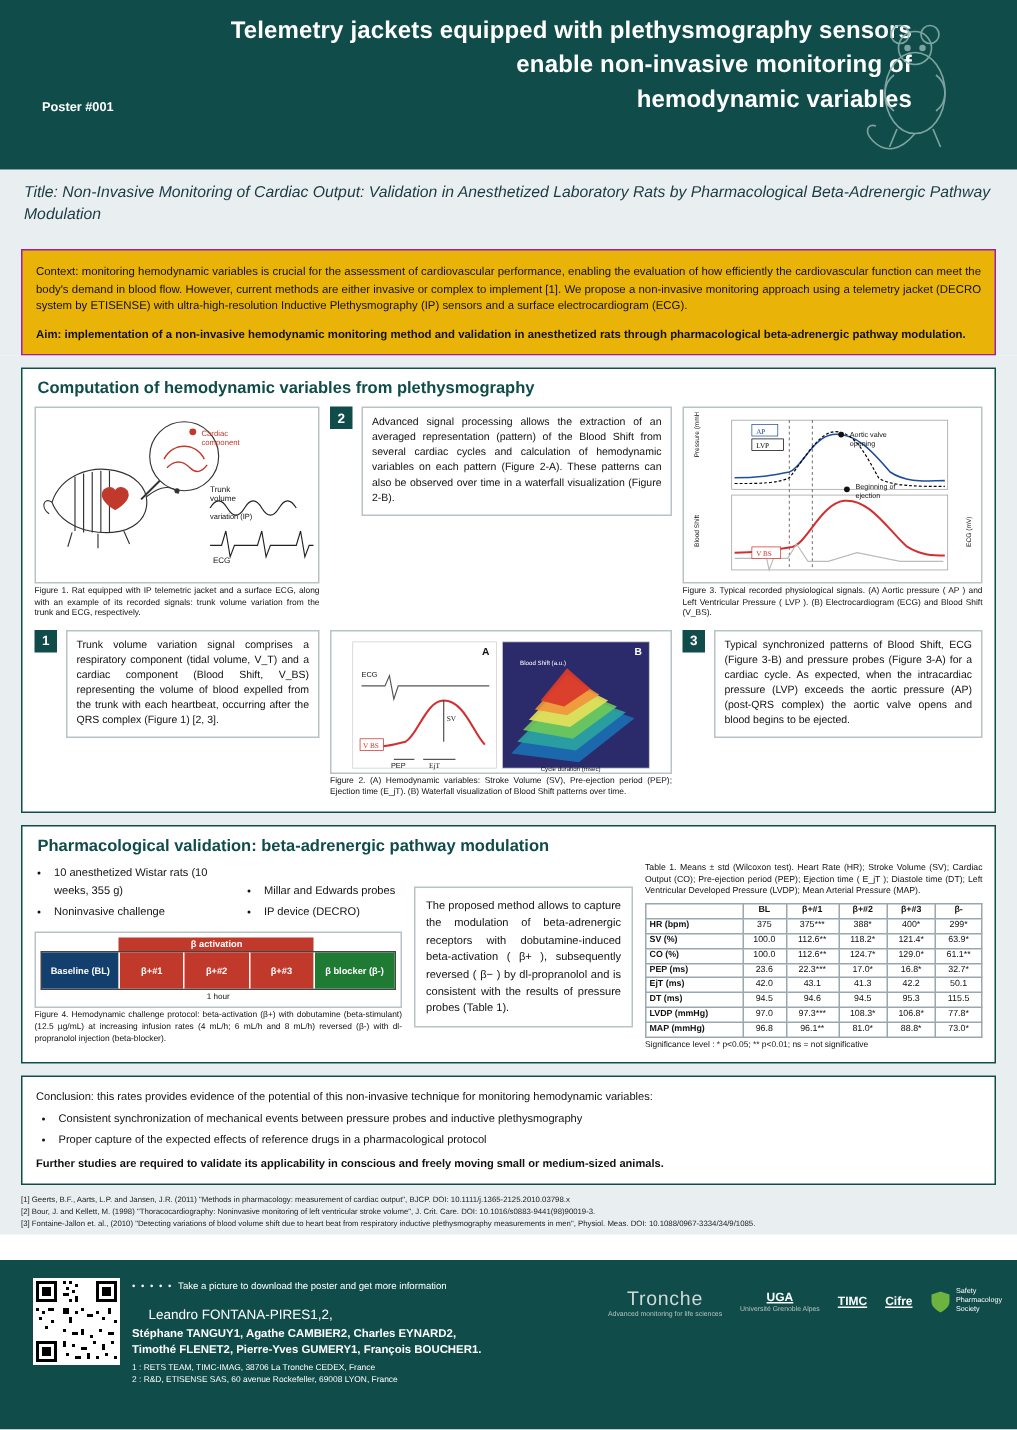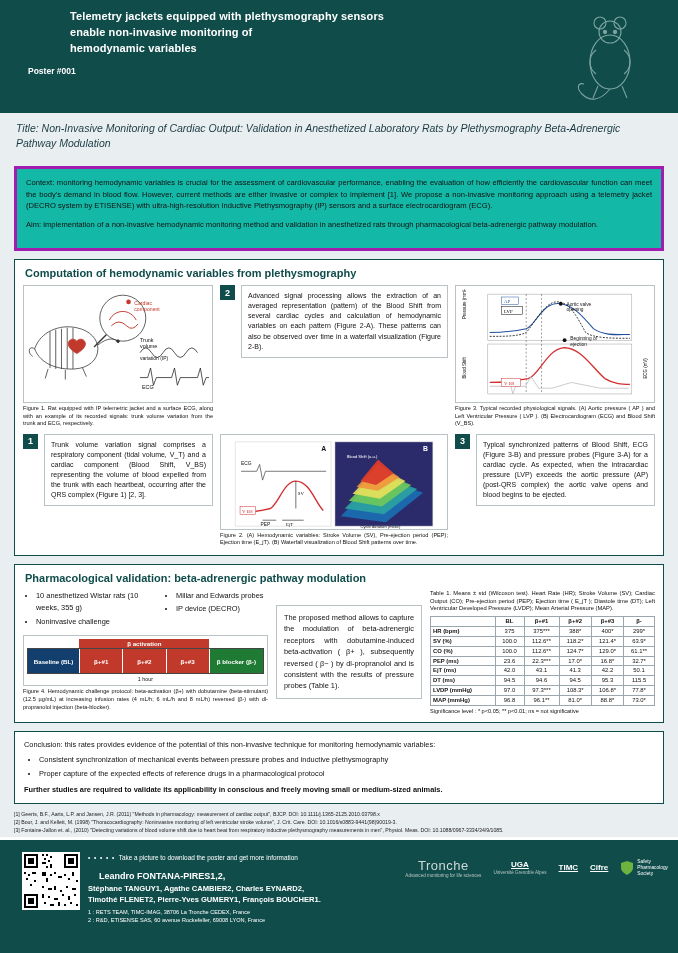--- a/index.html
+++ b/index.html
@@ -15,22 +15,22 @@
 
   
   .header {
     position:relative;
     height:113px;
     background:#0f4c4a;
     color:#fff;
     overflow:hidden;
   }
   .header .title {
-    text-align:left;
-    font-size:11px;
+    text-align:right;
+    font-size:16px;
     font-weight:bold;
     line-height:1.45;
     padding:9px 70px 0 70px;
     letter-spacing:.1px;
   }
   .poster-num {
     position:absolute;
     left:28px; top:66px;
     font-size:8.5px;
     font-weight:bold;
@@ -48,30 +48,30 @@
   .subtitle-band .sub {
     font-size:10.5px;
     font-style:italic;
     color:#1b3b44;
     line-height:1.45;
   }
 
   
   .context-wrap { padding:6px 14px 0 14px; background:#e9eef0; }
   .context {
-    border:3px solid #a21caf;
-    background:#14b8a6;
+    border:1px solid #a21caf;
+    background:#eab308;
     padding:8px 9px;
     font-size:7.6px;
     line-height:1.5;
     text-align:justify;
     color:#111;
   }
   .context p { margin:0 0 7px 0; }
-  .context p:last-child { margin-bottom:10px; }
+  .context p:last-child { margin-bottom:0;font-weight:bold; }
 
   
   .main { padding:8px 14px 0 14px; background:#e9eef0; }
 
   .panel {
     border:1px solid #0f4c4a;
     background:#ffffff;
     padding:6px 8px 8px 8px;
     margin-bottom:8px;
   }
@@ -165,21 +165,21 @@
   .qr {
     position:absolute; left:22px; top:12px; width:58px; height:58px; background:#fff;
   }
   .qr svg { display:block; }
   .qr-text {
     position:absolute; left:88px; top:14px; font-size:6.4px; color:#fff;
   }
   .authors {
     position:absolute; left:88px; top:30px; font-size:7.6px; line-height:1.45;
   }
-  .authors .a1 { font-weight:bold; font-size:9px;padding-left:11px; }
+  .authors .a1 { font-weight:normal; font-size:9px;padding-left:11px; }
   .authors .a2 { font-weight:bold; font-size:7.6px; }
   .authors .aff { font-size:5.6px; margin-top:3px; line-height:1.5; }
   .logos {
     position:absolute; right:10px; top:18px; display:flex; align-items:center; gap:12px;
   }
   .logo-t { font-size:13px; color:#cfd9d8; font-weight:normal; letter-spacing:.5px;}
   .logo-sub { font-size:4.6px; color:#b6c4c3; }
   .small-logo { text-align:center; color:#fff; font-size:8px; font-weight:bold; line-height:1.1;text-decoration:underline;}
   .sub { font-size:.75em; vertical-align:sub; }
 </style>
@@ -205,21 +205,21 @@
         <path d="M44 44 C 36 50, 36 62, 44 68"></path>
         <path d="M72 44 C 80 50, 80 62, 72 68"></path>
         <path d="M46 80 l-5 12 M70 80 l5 12"></path>
         <circle cx="53" cy="26" r="1.6" fill="#8fb3b0"></circle>
         <circle cx="63" cy="26" r="1.6" fill="#8fb3b0"></circle>
       </g>
     </svg>
   </div>
 
   <div class="subtitle-band">
-    <div class="sub">Title: Non-Invasive Monitoring of Cardiac Output: Validation in Anesthetized Laboratory Rats by Plethysmography Beta-Adrenergic Pathway Modulation</div>
+    <div class="sub">Title: Non-Invasive Monitoring of Cardiac Output: Validation in Anesthetized Laboratory Rats by Pharmacological Beta-Adrenergic Pathway Modulation</div>
   </div>
 
   <div class="context-wrap">
     <div class="context">
       <p>Context: monitoring hemodynamic variables is crucial for the assessment of cardiovascular performance, enabling the evaluation of how efficiently the cardiovascular function can meet the body's demand in blood flow. However, current methods are either invasive or complex to implement [1]. We propose a non-invasive monitoring approach using a telemetry jacket (DECRO system by ETISENSE) with ultra-high-resolution Inductive Plethysmography (IP) sensors and a surface electrocardiogram (ECG).</p>
       <p>Aim: implementation of a non-invasive hemodynamic monitoring method and validation in anesthetized rats through pharmacological beta-adrenergic pathway modulation.</p>
     </div>
   </div>
 
   <div class="main">
@@ -360,21 +360,21 @@
         </div>
       </div>
     </div>
 
     <div class="panel">
       <div class="panel-title">Pharmacological validation:  beta-adrenergic pathway modulation</div>
 
       <div style="display:flex; gap:8px;">
 
         <div style="flex:0 0 245px;">
-          <div style="display:flex; gap:2px;">
+          <div style="display:flex; gap:2px;align-items:flex-end;">
             <ul class="bullets" style="flex:1;">
               <li>10 anesthetized Wistar rats (10 weeks, 355 g)</li>
               <li>Noninvasive challenge</li>
             </ul>
             <ul class="bullets" style="flex:0 0 105px;">
               <li>Millar and Edwards probes</li>
               <li>IP device (DECRO)</li>
             </ul>
           </div>
 

